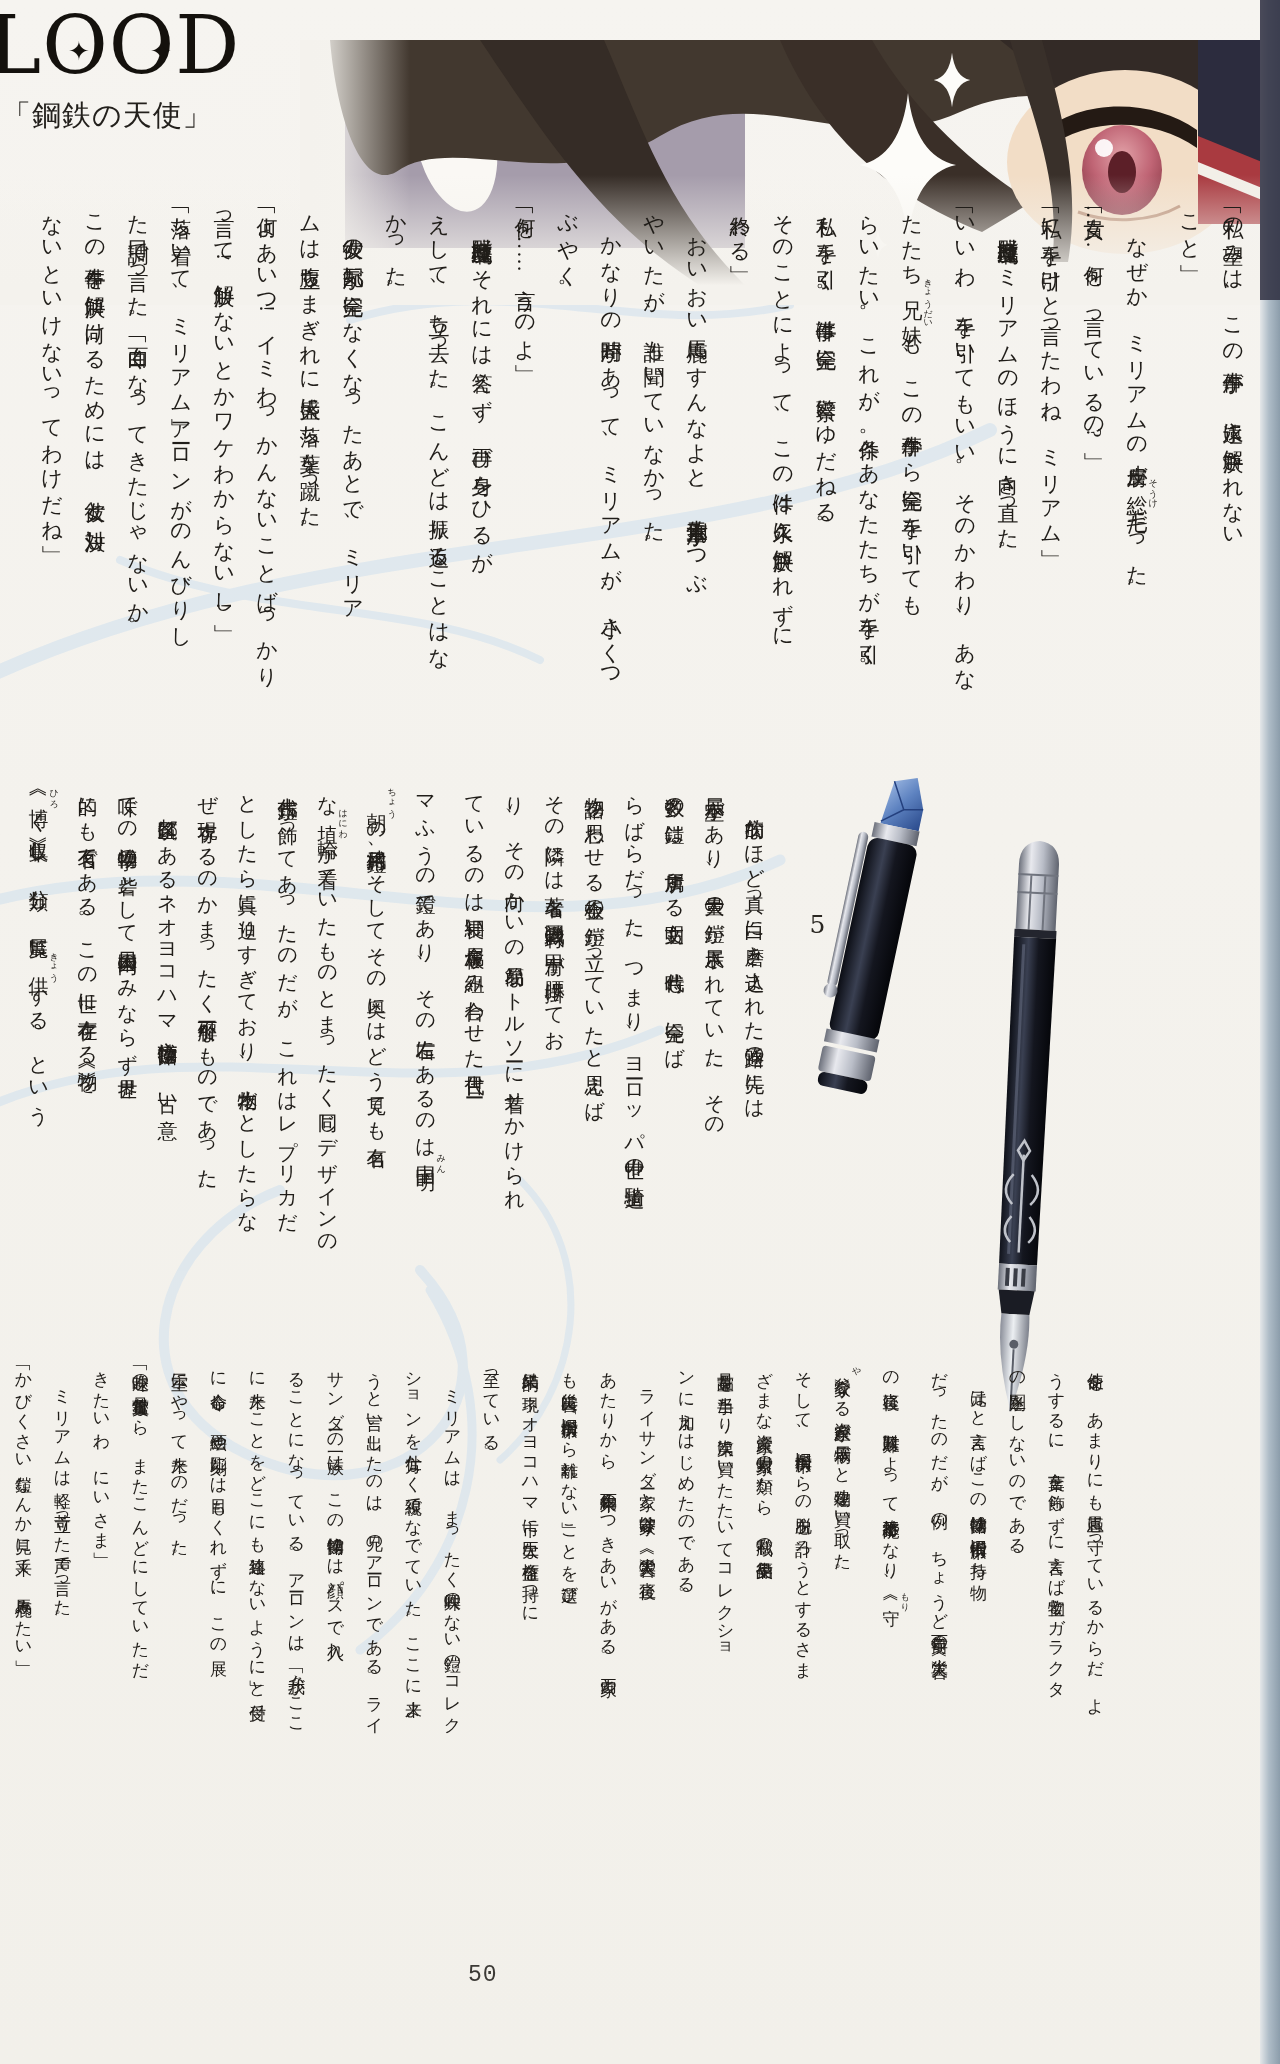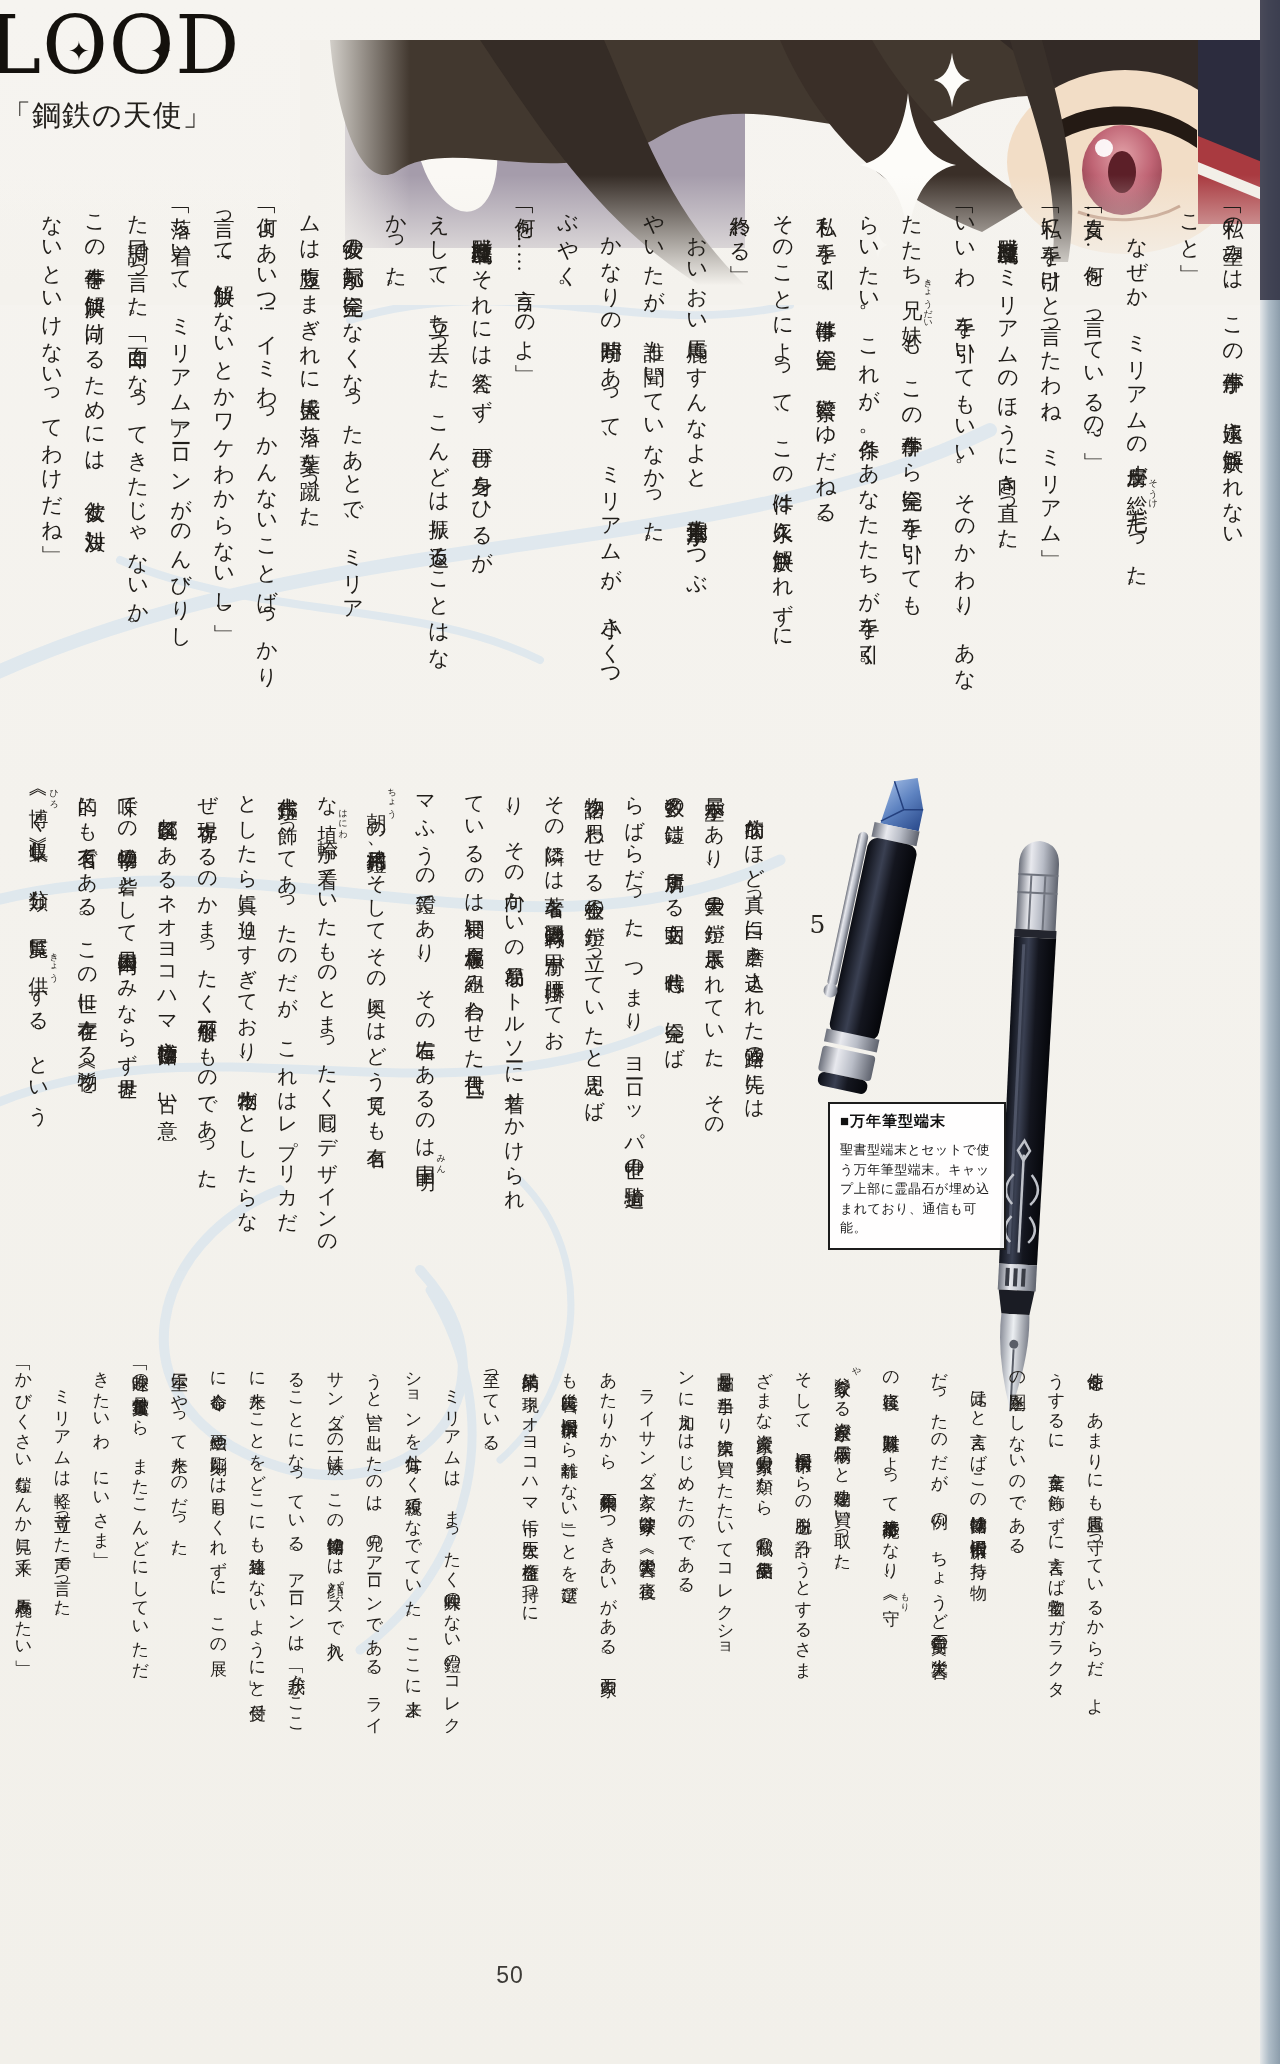--- a/index.html
+++ b/index.html
@@ -37,22 +37,22 @@
     text-orientation:upright;font-family:"DejaVu Serif",serif;color:#2a2722;}
   
   #pen-figure{position:absolute;left:800px;top:765px;}
   #caption-box{position:absolute;left:828px;top:1102px;width:178px;
     border:2px solid #1c1c1c;background:rgba(255,255,255,.93);
     padding:8px 10px 10px 10px;box-sizing:border-box;
     font-family:"Liberation Sans",sans-serif;}
   #caption-head{font-size:15px;font-weight:bold;color:#111;letter-spacing:1px;margin-bottom:9px;}
   #caption-body{font-size:13px;line-height:1.5;color:#1a1a1a;letter-spacing:.5px;}
   
-  #page-number{position:absolute;left:468px;top:1962px;width:84px;text-align:center;
-    font-size:23px;color:#3c3a36;font-family:Liberation Sans, sans-serif;letter-spacing:1px;}
+  #page-number{position:absolute;left:468px;top:1962px;width:84px;text-align:left;
+    font-size:23px;color:#3c3a36;font-family:Liberation Mono, monospace;letter-spacing:1px;}
 </style>
 </head>
 <body>
 
 <div id="page">
 
   <svg id="watermark" width="1280" height="2064" viewBox="0 0 1280 2064">
     <g fill="none" stroke="#cfe0ee" stroke-linecap="round" opacity="0.55">
       <path d="M-40,690 C300,520 700,570 990,430" stroke-width="14"></path>
       <path d="M-40,910 C250,820 520,980 780,860" stroke-width="11"></path>
@@ -235,24 +235,20 @@
           <rect x="-4" y="424" width="4" height="18"></rect>
           <rect x="4" y="424" width="4" height="18"></rect>
         </g>
       <path d="M-18,446 H18 L14,470 H-14 Z" fill="#1a1c24"></path>
       <path d="M-14,470 Q-17,512 0,567 Q17,512 14,470 Z" fill="url(#nibG)"></path>
       <path d="M0,567 L0,505" stroke="#5a5e68" stroke-width="2"></path>
       <circle cx="0" cy="500" r="4.5" fill="#5a5e68"></circle>
     </g>
   </svg>
 
-  <div id="caption-box">
-    <div id="caption-head">■万年筆型端末</div>
-    <div id="caption-body">聖書型端末とセットで使う万年筆型端末。キャップ上部に霊晶石が埋め込まれており、通信も可能。</div>
-  </div>
 
   <div id="bot-block" class="vblock">
       <div class="vcol">使命を、あまりにも愚直に守っているからだ。よ</div>
       <div class="vcol">うするに、言葉を飾らずに言えば宝物とガラクタ</div>
       <div class="vcol">の区別をしないのである。</div>
       <div class="vcol ind">元はと言えばこの博物館は旧横浜市の持ち物</div>
       <div class="vcol">だったのだが、例の、ちょうど百年前の《大災害》</div>
       <div class="vcol">の直後に、財政難によって維持不能となり、《<ruby>守<rt>もり</rt></ruby></div>
       <div class="vcol"><ruby>谷<rt>や</rt></ruby>家》なる資産家が展示物ごと建物を買い取った。</div>
       <div class="vcol">そして、旧横浜市からの脱出を計ろうとするさま</div>

